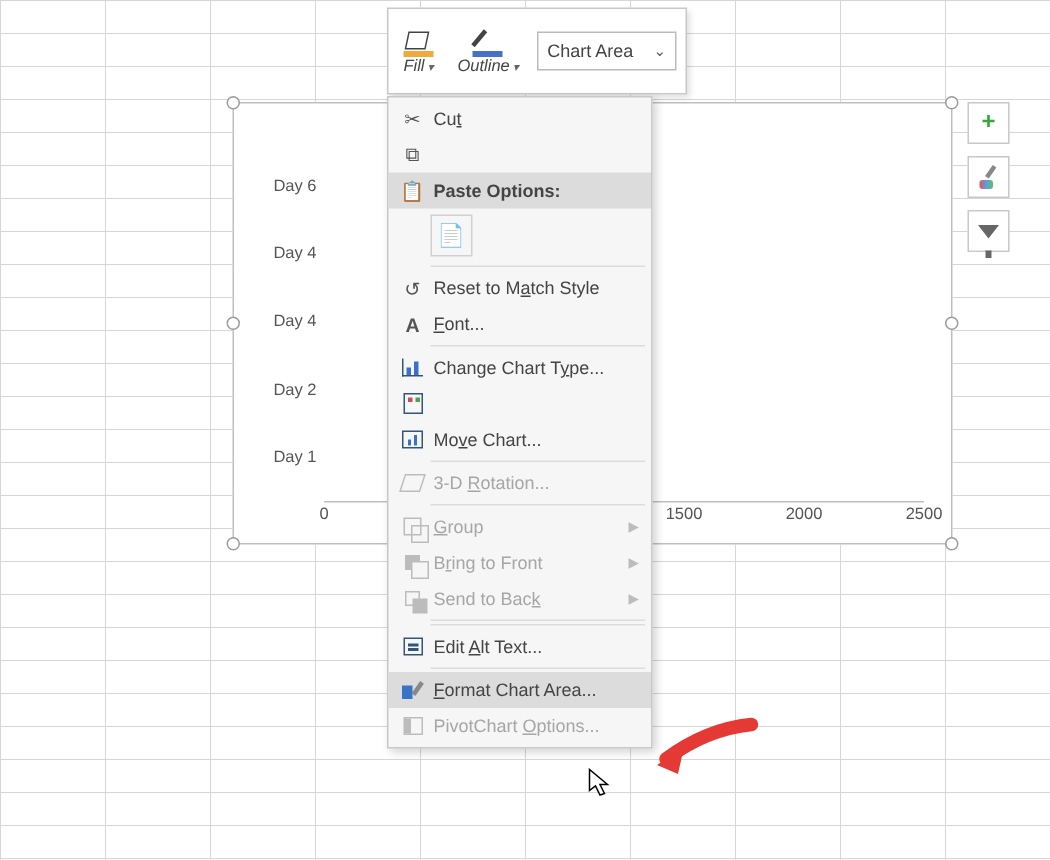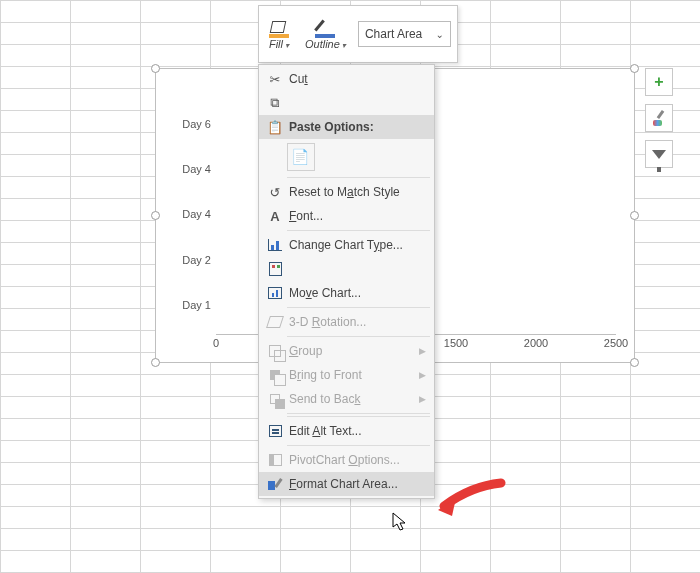--- a/index.html
+++ b/index.html
@@ -446,31 +446,31 @@
   </div>
   <div class="menu-sep"></div>
   <div class="menu-sep"></div>
   <div class="menu-item">
     <span class="menu-icon">
         <span class="alt-icon"></span>
       </span>
     <span class="menu-label"><span>Edit <span class="mn">A</span>lt Text...</span></span>
   </div>
   <div class="menu-sep"></div>
+  <div class="menu-item hover">
+    <span class="menu-icon">
+        <span class="fmt-icon"></span>
+      </span>
+    <span class="menu-label"><span><span class="mn">F</span>ormat Chart Area...</span></span>
+  </div>
   <div class="menu-item disabled">
     <span class="menu-icon">
         <span class="pivot-icon"></span>
       </span>
     <span class="menu-label"><span>PivotChart <span class="mn">O</span>ptions...</span></span>
-  </div>
-  <div class="menu-item hover">
-    <span class="menu-icon">
-        <span class="fmt-icon"></span>
-      </span>
-    <span class="menu-label"><span><span class="mn">F</span>ormat Chart Area...</span></span>
   </div>
 </div>
 
 <div class="cursor">
   <svg viewBox="0 0 16 20">
       <path d="M1 1 L1 15 L5 12 L8 18 L11 17 L8 11 L13 11 Z" fill="#fff" stroke="#000" stroke-width="1"></path>
     </svg>
 </div>
 
 <div class="red-arrow">

